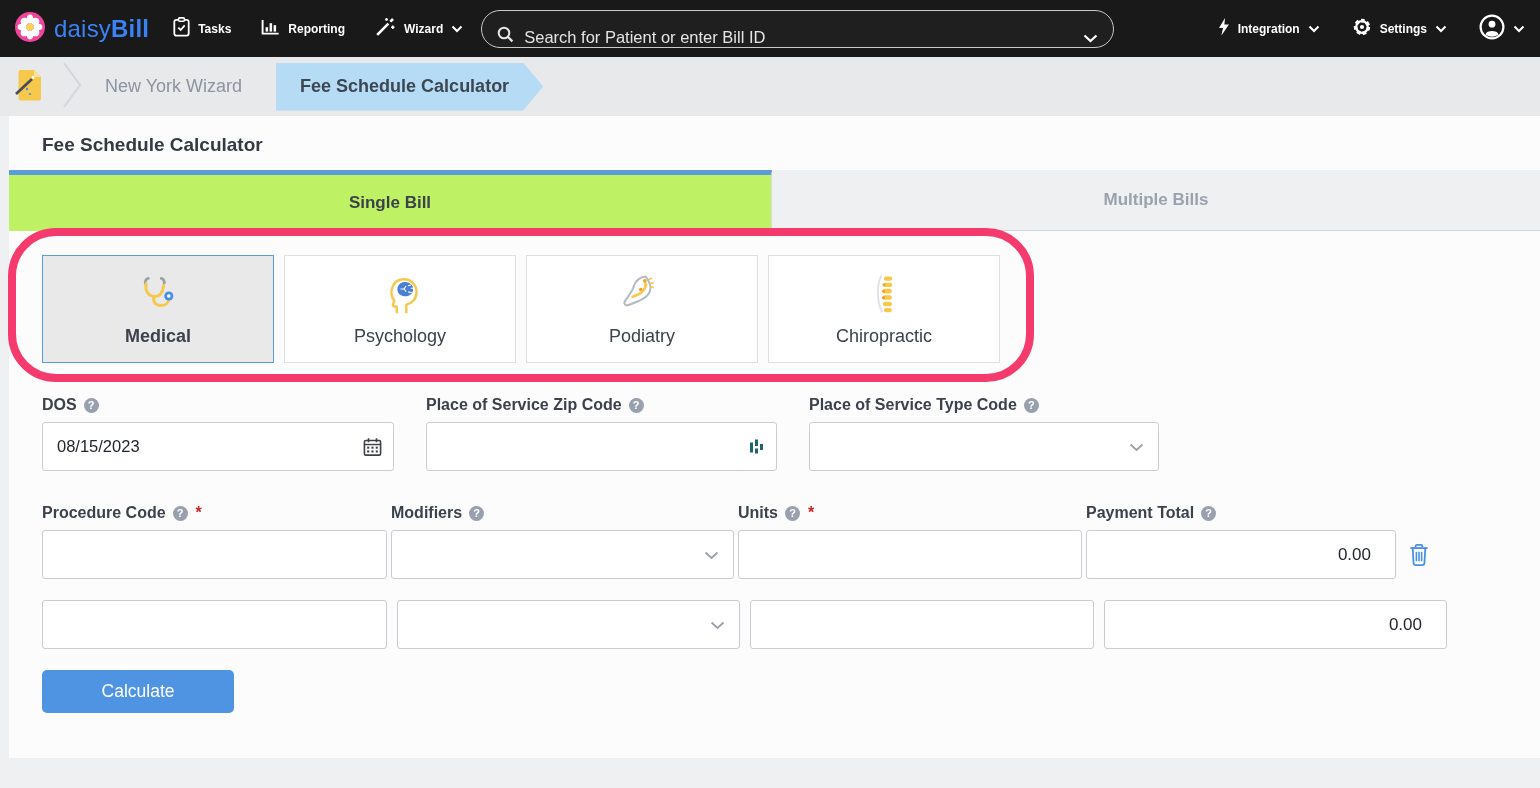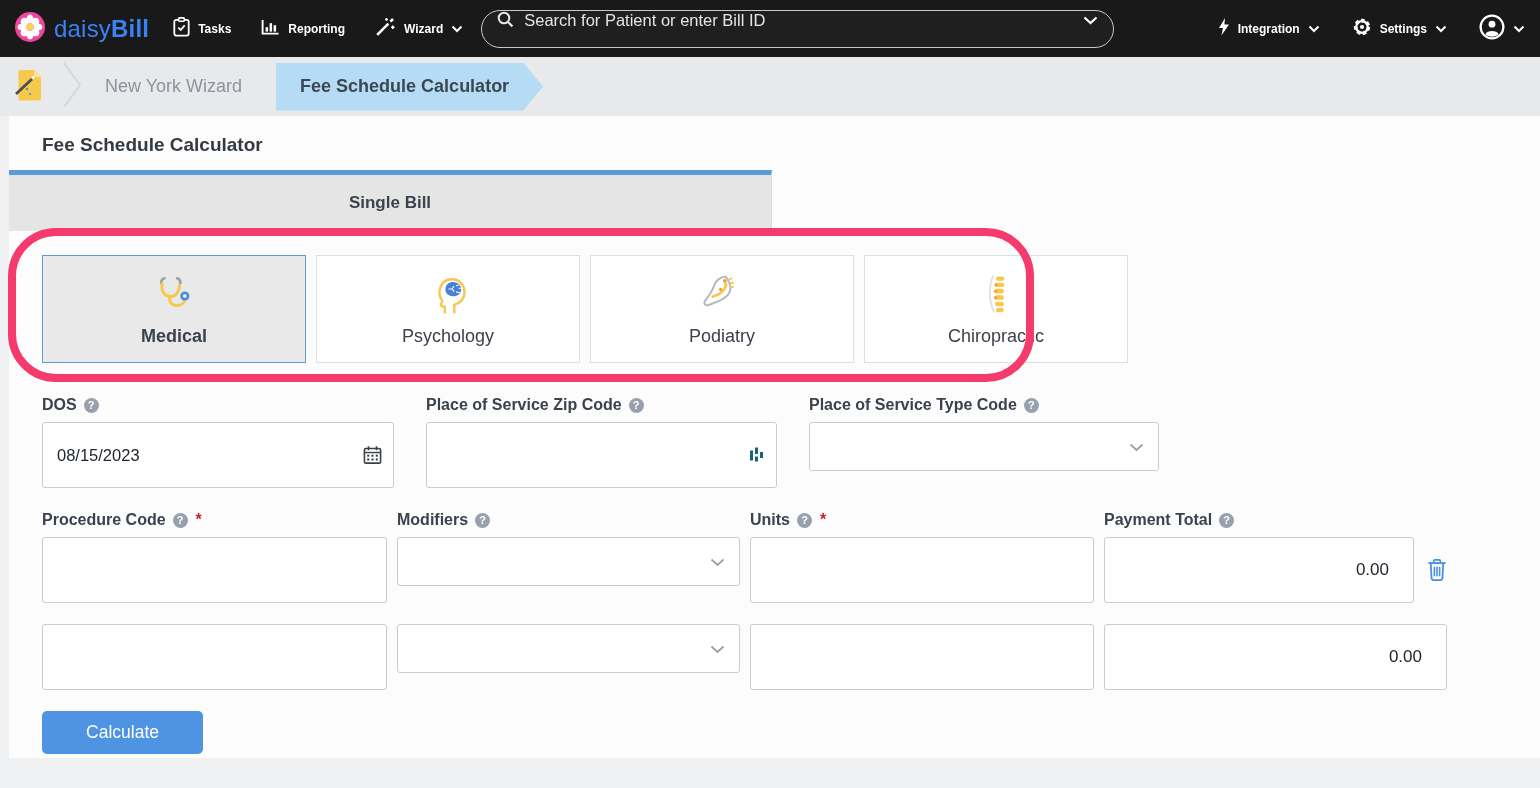--- a/index.html
+++ b/index.html
@@ -7,66 +7,66 @@
   body { font-family:"Liberation Sans", sans-serif; background:#eff0f2; }
 
   
   .topnav { height:57px; background:#191919; display:flex; align-items:center; padding:0 15px; }
   .brand { display:flex; align-items:center; gap:9px; cursor:pointer; }
   .brand-text { color:#3b82f6; font-size:24px; letter-spacing:.2px; }
   .brand-text .light { font-weight:300; }
   .brand-text .bold { font-weight:700; }
   .nav-item { display:flex; align-items:center; gap:8px; color:#fff; font-weight:700; font-size:12px; cursor:pointer; white-space:nowrap; }
   .nav-left { display:flex; align-items:center; gap:30px; margin-left:24px; }
-  .search-pill { width:633px; height:38px; margin-left:18px; border:1.5px solid #c9c9c9; border-radius:20px; background:#1f1f1f; display:flex; align-items:flex-start; padding:0 15px; gap:10px; }
+  .search-pill { width:633px; height:38px; margin-left:18px; border:1.5px solid #c9c9c9; border-radius:20px; background:#1f1f1f; display:flex; align-items:flex-end; padding:0 15px; gap:10px; }
   .search-pill input { flex:1; background:transparent; border:none; outline:none; color:#eee; font-size:16.5px; font-family:"Liberation Sans",sans-serif; }
   .search-pill input::placeholder { color:#e4e4e4; opacity:1; }
   .nav-right { margin-left:auto; display:flex; align-items:center; gap:32px; }
 
   
   .crumbbar { height:59px; background:#e8e9eb; display:flex; align-items:center; padding-left:13px; }
   .crumb-sep { margin-left:16px; }
   .crumb-parent { font-size:18px; color:#8c94a0; margin:0 28px 0 22px; cursor:pointer; }
   .crumb-current { height:48px; background:#b5dcf4; color:#3d4653; font-size:18px; font-weight:700; display:flex; align-items:center; padding:0 34px 0 24px; margin-left:6px; clip-path:polygon(0 0, calc(100% - 20px) 0, 100% 50%, calc(100% - 20px) 100%, 0 100%); cursor:pointer; }
 
   
   .panel { position:relative; margin-left:9px; height:642px; background:#fcfcfd; padding-top:17px; }
   .page-title { font-size:19px; font-weight:700; color:#343a41; margin-left:33px; line-height:24px; }
   .tabs { display:flex; margin-top:13px; }
   .tab { height:61px; display:flex; align-items:center; justify-content:center; font-size:17px; font-weight:700; cursor:pointer; }
-  .tab.active { width:763px; border-top:5px solid #5b9bd8; background:#e5e5e5; border-right:1px solid #d8dadd; color:#3b424c; }
+  .tab.active { width:763px; border-top:5px solid #5b9bd8; background:#bef264; border-right:1px solid #d8dadd; color:#3b424c; }
   .tab.inactive { flex:1; background:#eff0f2; border-bottom:1px solid #d3d5d8; color:#9aa2ad; }
 
   .categories { display:flex; gap:10px; margin:24px 0 0 33px; }
-  .cat-btn { width:264px; height:108px; background:#fff; border:1px solid #dddfe2; display:flex; flex-direction:column; align-items:center; justify-content:center; gap:6px; cursor:pointer; }
+  .cat-btn { width:232px; height:108px; background:#fff; border:1px solid #dddfe2; display:flex; flex-direction:column; align-items:center; justify-content:center; gap:6px; cursor:pointer; }
   .cat-btn.selected { background:#e9e9e9; border:1px solid #5b9bd8; }
   .cat-label { font-size:18px; color:#3b424c; }
   .cat-btn.selected .cat-label { font-weight:700; }
 
   .annotation { position:absolute; left:-1px; top:112px; width:1026px; height:154px; border:8px solid #f53b6e; border-radius:48px; pointer-events:none; z-index:5; }
 
   
   .form { margin-left:33px; }
   .frow { display:flex; }
   .frow1 { margin-top:33px; gap:32px; }
-  .frow2 { margin-top:23px; gap:10px; }
+  .frow2 { margin-top:33px; gap:4px; }
   .frow3 { margin-top:21px; gap:10px; }
   .flabel { display:flex; align-items:center; gap:7px; font-size:16px; font-weight:700; color:#3b424c; margin-bottom:8px; }
   .req { color:#cc2222; font-size:16px; font-weight:700; margin-left:1px; }
   .help { width:15px; height:15px; border-radius:50%; background:#99a0ad; color:#fff; font-size:11px; font-weight:700; line-height:15px; text-align:center; display:inline-block; cursor:pointer; }
   .input-wrap { position:relative; }
-  .tinput { height:66px; border:1px solid #c9ccd0; border-radius:3px; background:#fff; font-size:16.5px; color:#22272d; padding:0 14px; font-family:"Liberation Sans",sans-serif; outline:none; width:100%; }
+  .tinput { height:49px; border:1px solid #c9ccd0; border-radius:3px; background:#fff; font-size:16.5px; color:#22272d; padding:0 14px; font-family:"Liberation Sans",sans-serif; outline:none; width:100%; }
   .icon-right { position:absolute; right:12px; top:50%; transform:translateY(-50%); display:flex; }
   .fake-select { height:49px; border:1px solid #c9ccd0; border-radius:3px; background:#fff; position:relative; cursor:pointer; }
   .fake-select .chev { position:absolute; right:14px; top:50%; transform:translateY(-50%); }
   .w-dos{width:352px;} .w-zip{width:351px;} .w-pos{width:350px;}
   .w-proc{width:345px;} .w-mod{width:343px;} .w-units{width:344px;} .w-pay{width:343px;}
   .pay-input { text-align:right; font-size:17px; padding-right:24px; }
   .trash-wrap { display:flex; align-items:center; margin-left:13px; cursor:pointer; }
-  .calc-btn { margin:21px 0 12px 33px; width:161px; height:43px; background:#4f93e3; border:none; border-radius:5px; color:#fff; font-size:17.5px; font-family:"Liberation Sans",sans-serif; cursor:pointer; }
+  .calc-btn { margin:21px 0 12px 33px; width:192px; height:43px; background:#4f93e3; border:none; border-radius:5px; color:#fff; font-size:17.5px; font-family:"Liberation Sans",sans-serif; cursor:pointer; }
 </style>
 </head>
 <body>
 
 <div class="topnav">
   <div class="brand">
     <span>
       <svg width="30" height="30" viewBox="0 0 30 30">
         <circle cx="15" cy="15" r="15" fill="#f1459c"></circle>
         <g fill="#fff">
@@ -204,20 +204,21 @@
   </span>
   <span class="crumb-parent">New York Wizard</span>
   <span class="crumb-current">Fee Schedule Calculator</span>
 </div>
 
 <div class="panel">
   <div class="page-title">Fee Schedule Calculator</div>
 
   <div class="tabs">
     <div class="tab active">Single Bill</div>
+    <div class="tab inactive">Multiple Bills</div>
   </div>
 
   <div class="categories">
     <div class="cat-btn selected">
       <span>
         <svg width="44" height="44" viewBox="0 0 48 48">
           <path d="M13.5 7 c-2.6.4-3.8 3-3.2 5.6" stroke="#9ba1a9" stroke-width="3" fill="none" stroke-linecap="round"></path>
           <path d="M27.5 7 c2.6.4 3.8 3 3.2 5.6" stroke="#9ba1a9" stroke-width="3" fill="none" stroke-linecap="round"></path>
           <path d="M11 12.5 c-1.2 8 2 13 8 14 c7 1.2 10.2-4 11.2-12" stroke="#f6c84c" stroke-width="3.2" fill="none" stroke-linecap="round"></path>
           <path d="M19.5 26.8 c-1.2 6 2 9.8 8 9.8 c5 0 8-3 8-6.6" stroke="#f6c84c" stroke-width="3.2" fill="none" stroke-linecap="round"></path>

